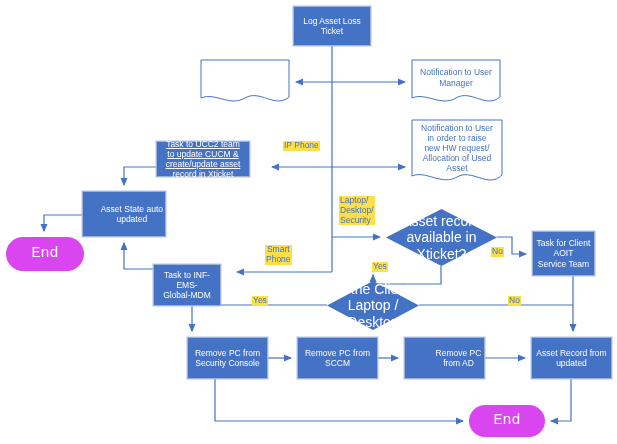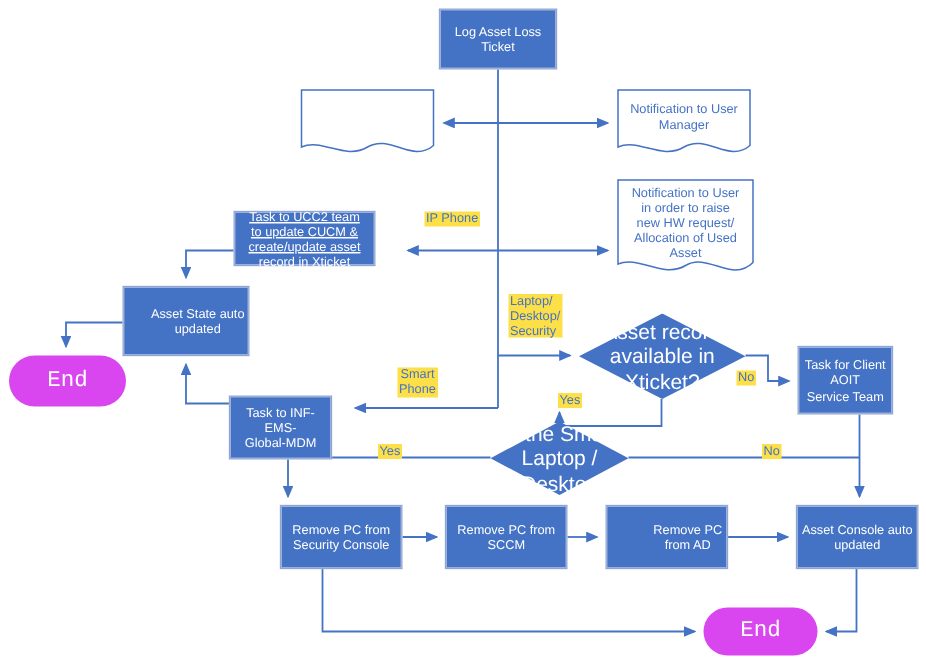--- a/index.html
+++ b/index.html
@@ -209,40 +209,40 @@
 
   <div class="node proc" style="left:532px; top:231px; width:63px; height:45px;">
     <span class="txt">Task for Client AOIT
 Service Team</span>
   </div>
 
   <div class="node decision" style="left:327px; top:281px; width:92px; height:49px;">
     <svg class="dia" viewBox="0 0 92 49" preserveAspectRatio="none">
       <polygon points="46,0 92,24.5 46,49 0,24.5" fill="#4472C4"></polygon>
     </svg>
-    <span class="txt">Is the Smart
+    <span class="txt">Is the Client
 Laptop / Desktop</span>
   </div>
 
   <div class="node proc" style="left:187px; top:337px; width:81px; height:42px;">
     <span class="txt">Remove PC from
 Security Console</span>
   </div>
 
   <div class="node proc" style="left:297px; top:337px; width:81px; height:42px;">
     <span class="txt">Remove PC from
 SCCM</span>
   </div>
 
   <div class="node proc" style="left:404px; top:337px; width:81px; height:42px;padding-left:28px;">
     <span class="txt">Remove PC from AD</span>
   </div>
 
   <div class="node proc" style="left:531px; top:337px; width:81px; height:42px;">
-    <span class="txt">Asset Console auto
+    <span class="txt">Asset Record from
 updated</span>
   </div>
 
   <div class="node term" style="left:469px; top:405px; width:76px; height:32px;">
     <span class="txt">End</span>
   </div>
 
   <div class="edge-label" style="left:283px; top:141px;">IP Phone</div>
 
   <div class="edge-label" style="left:339px; top:196px; text-align:left;">Laptop/

